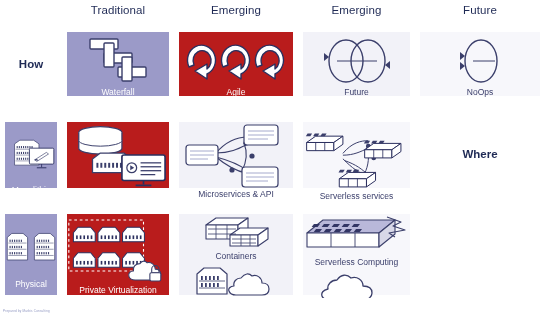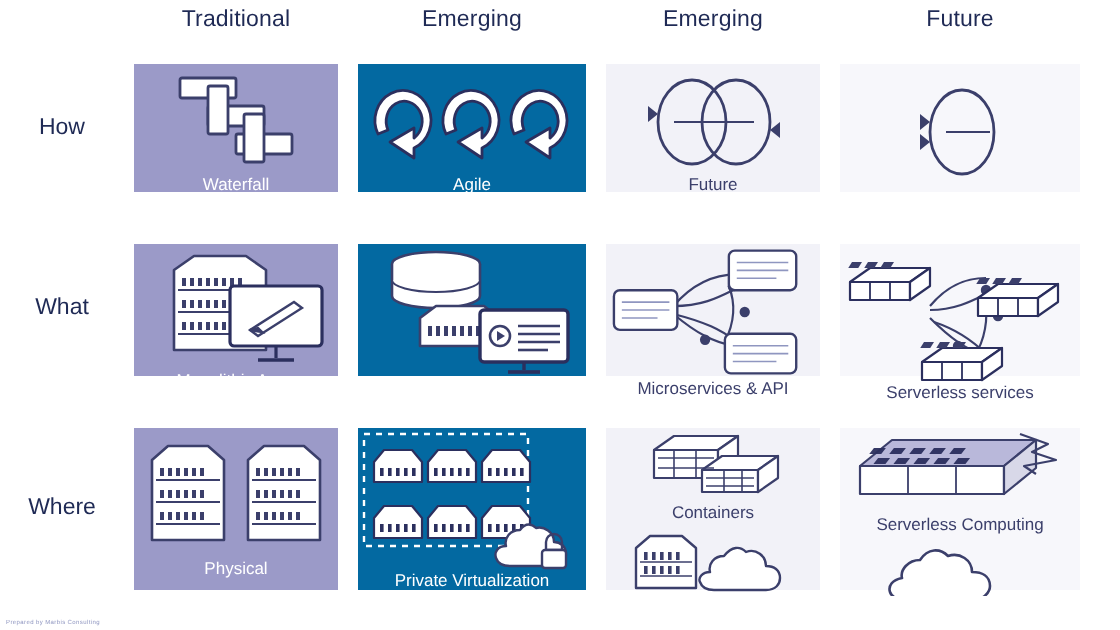--- a/index.html
+++ b/index.html
@@ -17,31 +17,31 @@
     grid-template-rows:20px 88px 92px 107px;
   }
   .corner{}
   .col-head{
     display:flex;align-items:center;justify-content:center;
     font-size:11.5px;font-weight:normal;color:#1f2a55;
     letter-spacing:.1px;
   }
   .row-head{
     display:flex;align-items:center;justify-content:center;
-    font-size:11.5px;font-weight:normal;color:#1f2a55;
+    font-size:11.5px;font-weight:bold;color:#1f2a55;
   }
   .cell{
     position:relative;
     display:flex;flex-direction:column;
     align-items:center;justify-content:flex-start;
     box-sizing:border-box;
   }
   
   .c1{background:#9b9ac8;}
-  .c2{background:#0369a1;}
+  .c2{background:#b91c1c;}
   .c3{background:#f2f2f8;}
   .c4{background:#f7f7fb;}
   
   .cell{margin:12px 5px;}
   
   .cell.sep-top::before{
     content:"";position:absolute;left:0;right:0;top:0;height:2px;background:#ffffff;
   }
   .art{
     flex:1 1 auto;width:100%;
@@ -134,23 +134,23 @@
     <div class="art">
       <svg width="58" height="52" viewBox="0 0 58 52">
         <g fill="none" stroke="#3b3f6b" stroke-width="1.4">
           <ellipse cx="30" cy="26" rx="16" ry="21"></ellipse>
           <path d="M14 21 l-5 -4 l0 8 z" fill="#3b3f6b" stroke="none"></path>
           <path d="M14 31 l-5 4 l0 -8 z" fill="#3b3f6b" stroke="none"></path>
           <line x1="22" y1="26" x2="44" y2="26" stroke-width="1"></line>
         </g>
       </svg>
     </div>
-  </div>
-
-  <div class="row-head">What</div>
+    <div class="caption dark">NoOps</div>
+  </div>
+
 
   <div class="cell c1 sep-top">
     <div class="art">
       <svg width="98" height="62" viewBox="0 0 98 62">
         <g fill="#ffffff" stroke="#3b3f6b" stroke-width="1.3" stroke-linejoin="round">
           <path d="M18 12 l10 -7 l26 0 l10 7 l0 40 l-46 0 z"></path>
           <g stroke-width="0.9">
             <line x1="20" y1="22" x2="62" y2="22"></line>
             <line x1="20" y1="33" x2="62" y2="33"></line>
             <line x1="20" y1="44" x2="62" y2="44"></line>

